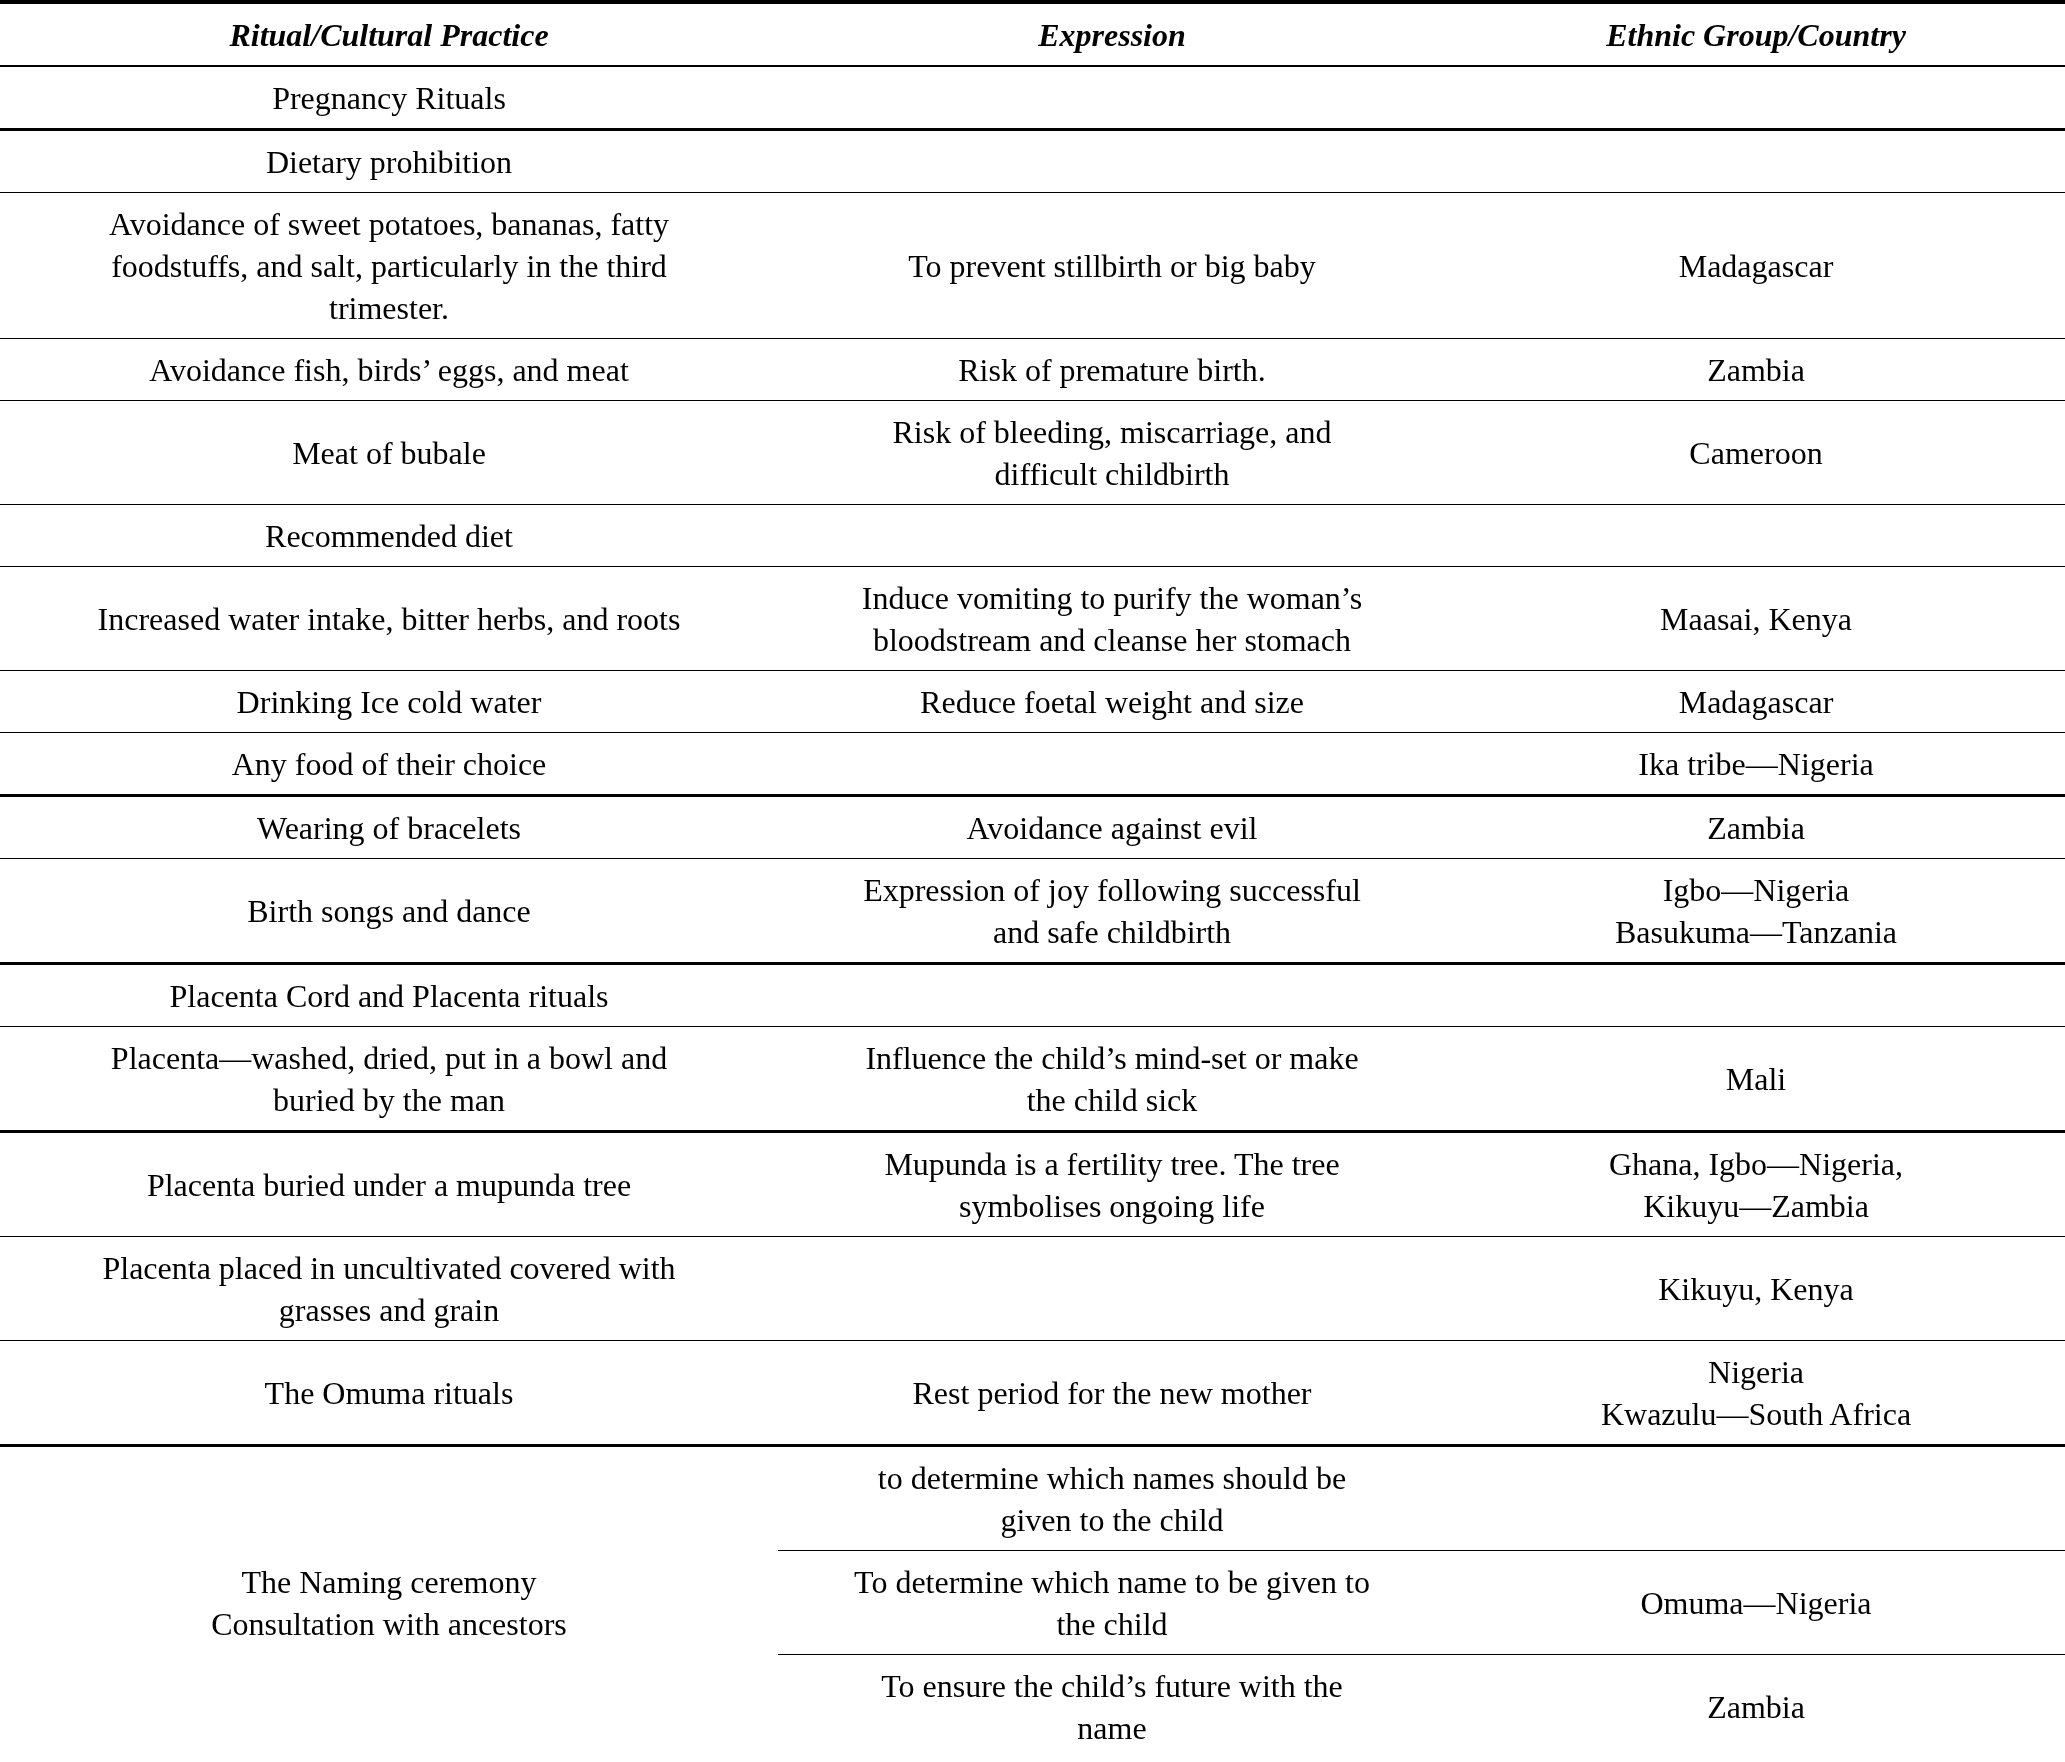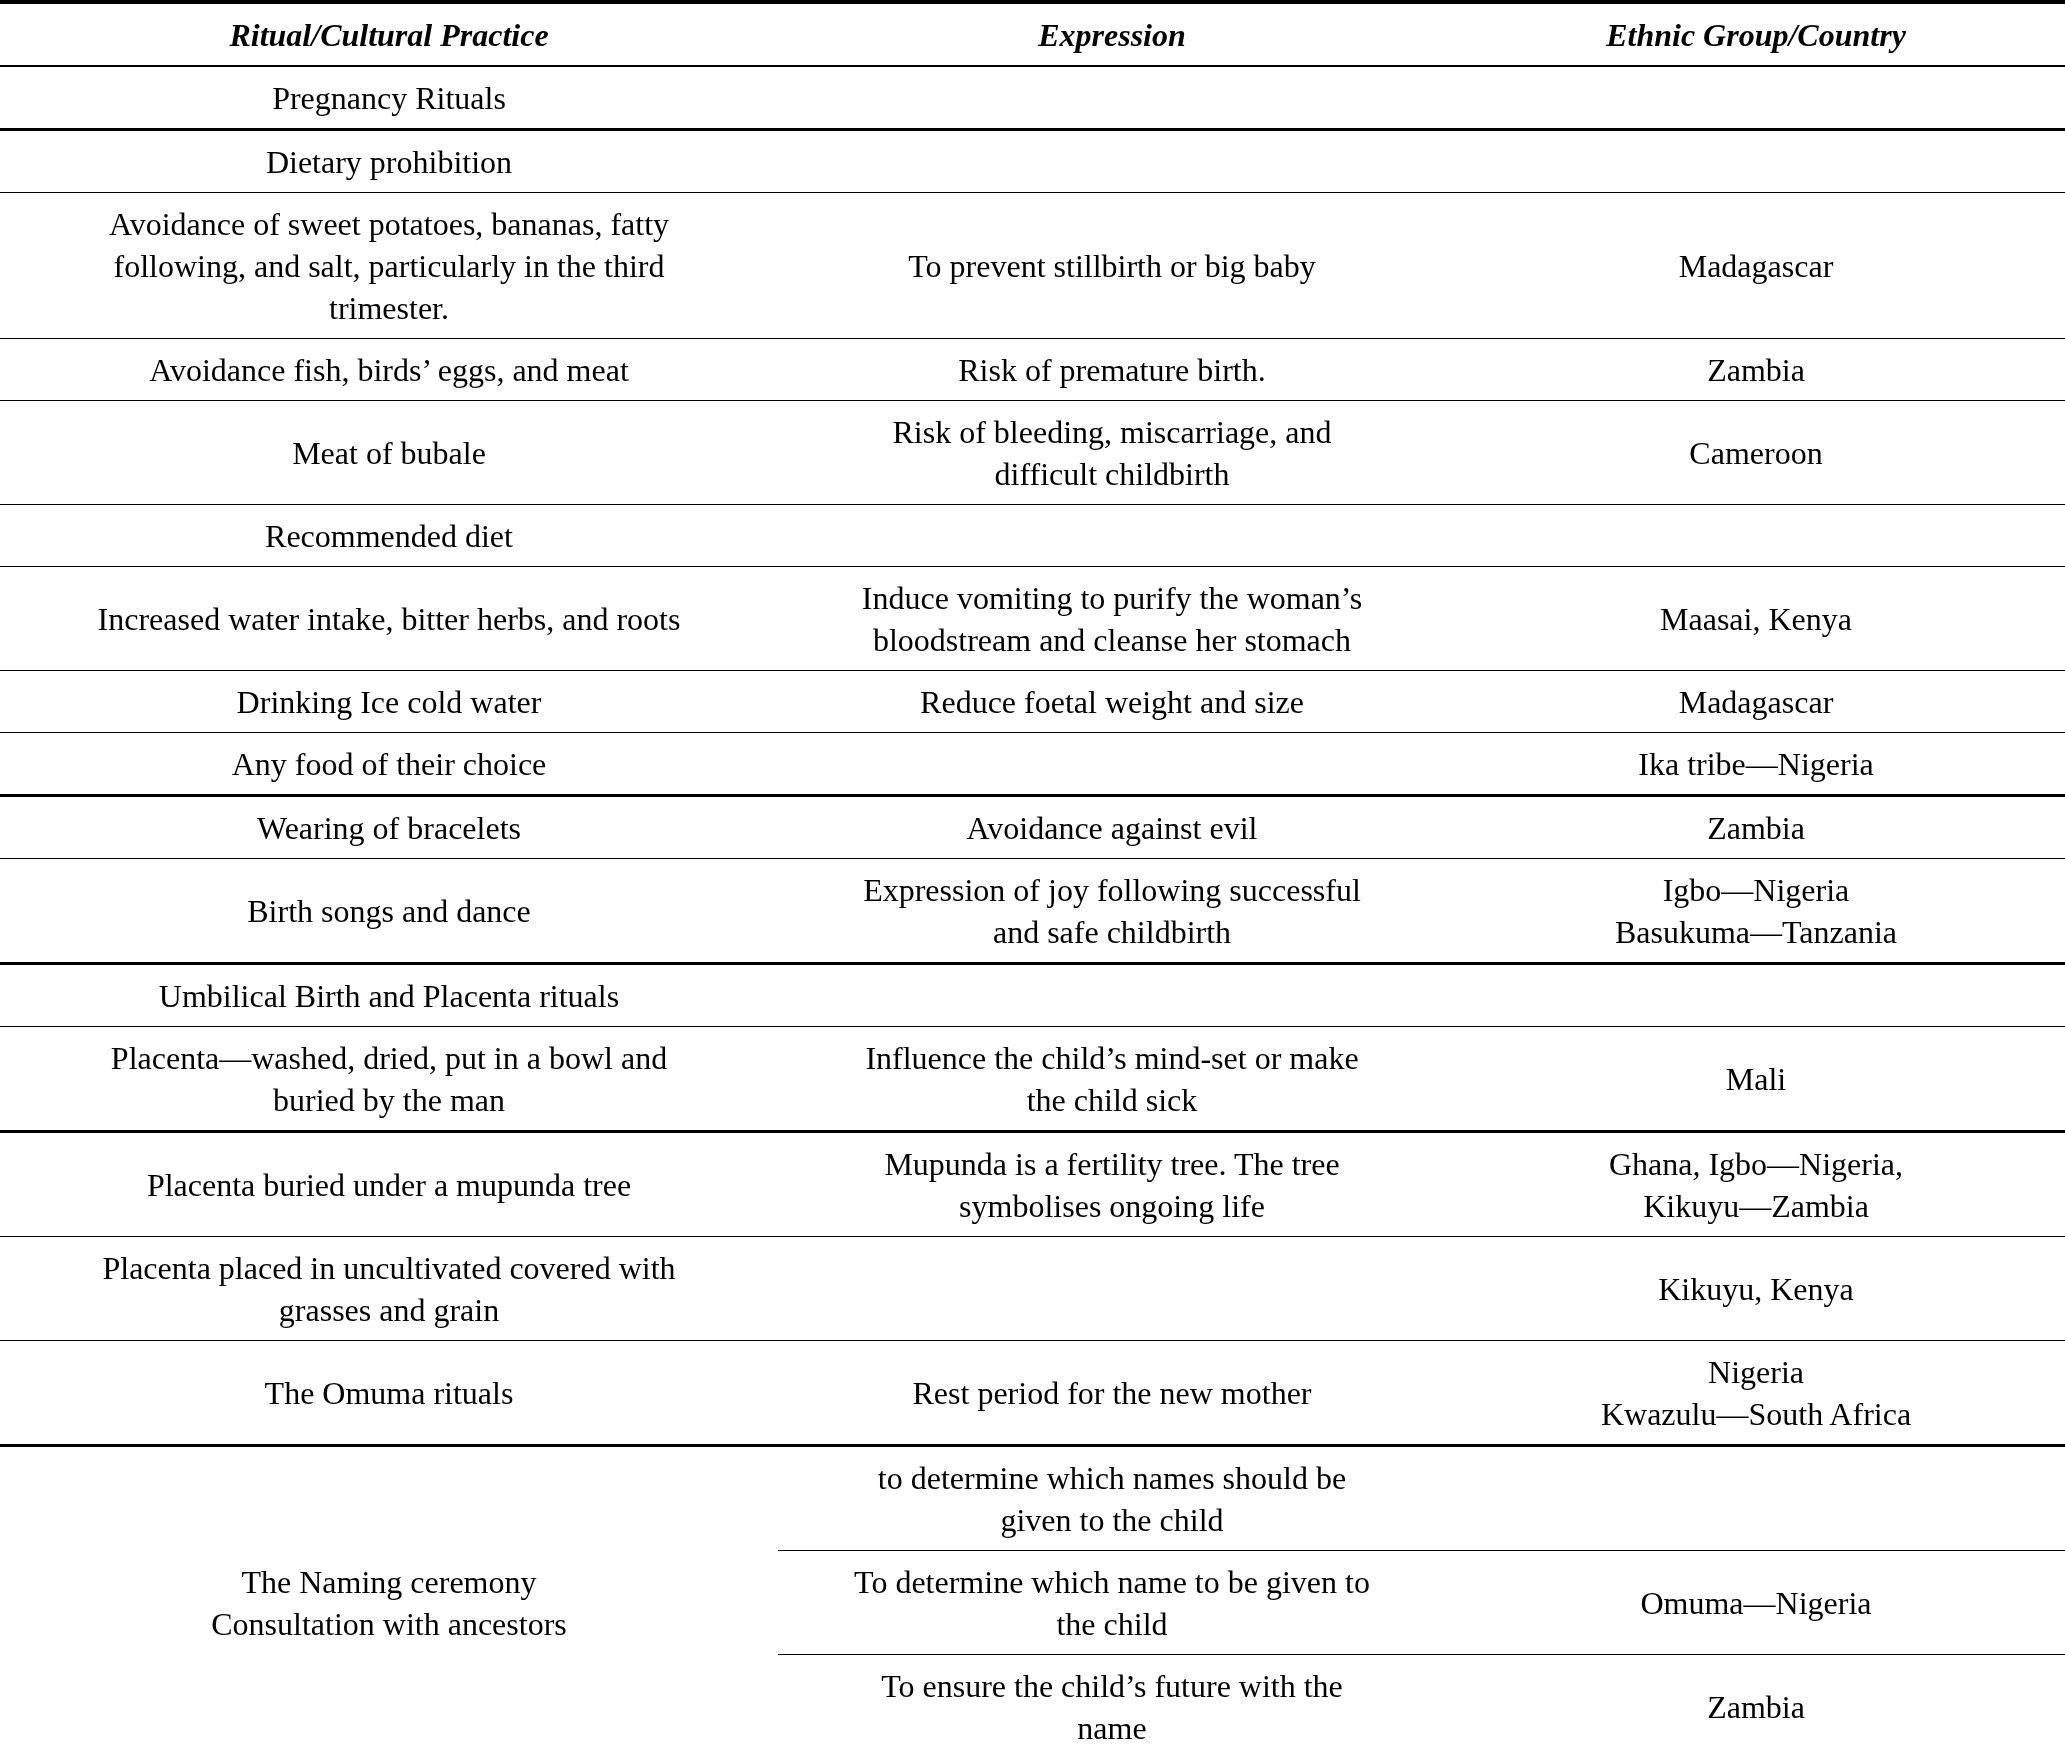--- a/index.html
+++ b/index.html
@@ -61,21 +61,21 @@
       <td></td>
       <td></td>
     </tr>
     <tr>
       <td>Dietary prohibition</td>
       <td></td>
       <td></td>
     </tr>
     <tr>
       <td>Avoidance of sweet potatoes, bananas, fatty
-following, and salt, particularly in the third
+foodstuffs, and salt, particularly in the third
 trimester.</td>
       <td>To prevent stillbirth or big baby</td>
       <td>Madagascar</td>
     </tr>
     <tr>
       <td>Avoidance fish, birds’ eggs, and meat</td>
       <td>Risk of premature birth.</td>
       <td>Zambia</td>
     </tr>
     <tr>
@@ -111,21 +111,21 @@
       <td>Zambia</td>
     </tr>
     <tr class="thick">
       <td>Birth songs and dance</td>
       <td>Expression of joy following successful
 and safe childbirth</td>
       <td>Igbo—Nigeria
 Basukuma—Tanzania</td>
     </tr>
     <tr>
-      <td>Umbilical Birth and Placenta rituals</td>
+      <td>Placenta Cord and Placenta rituals</td>
       <td></td>
       <td></td>
     </tr>
     <tr class="thick">
       <td>Placenta—washed, dried, put in a bowl and
 buried by the man</td>
       <td>Influence the child’s mind-set or make
 the child sick</td>
       <td>Mali</td>
     </tr>

